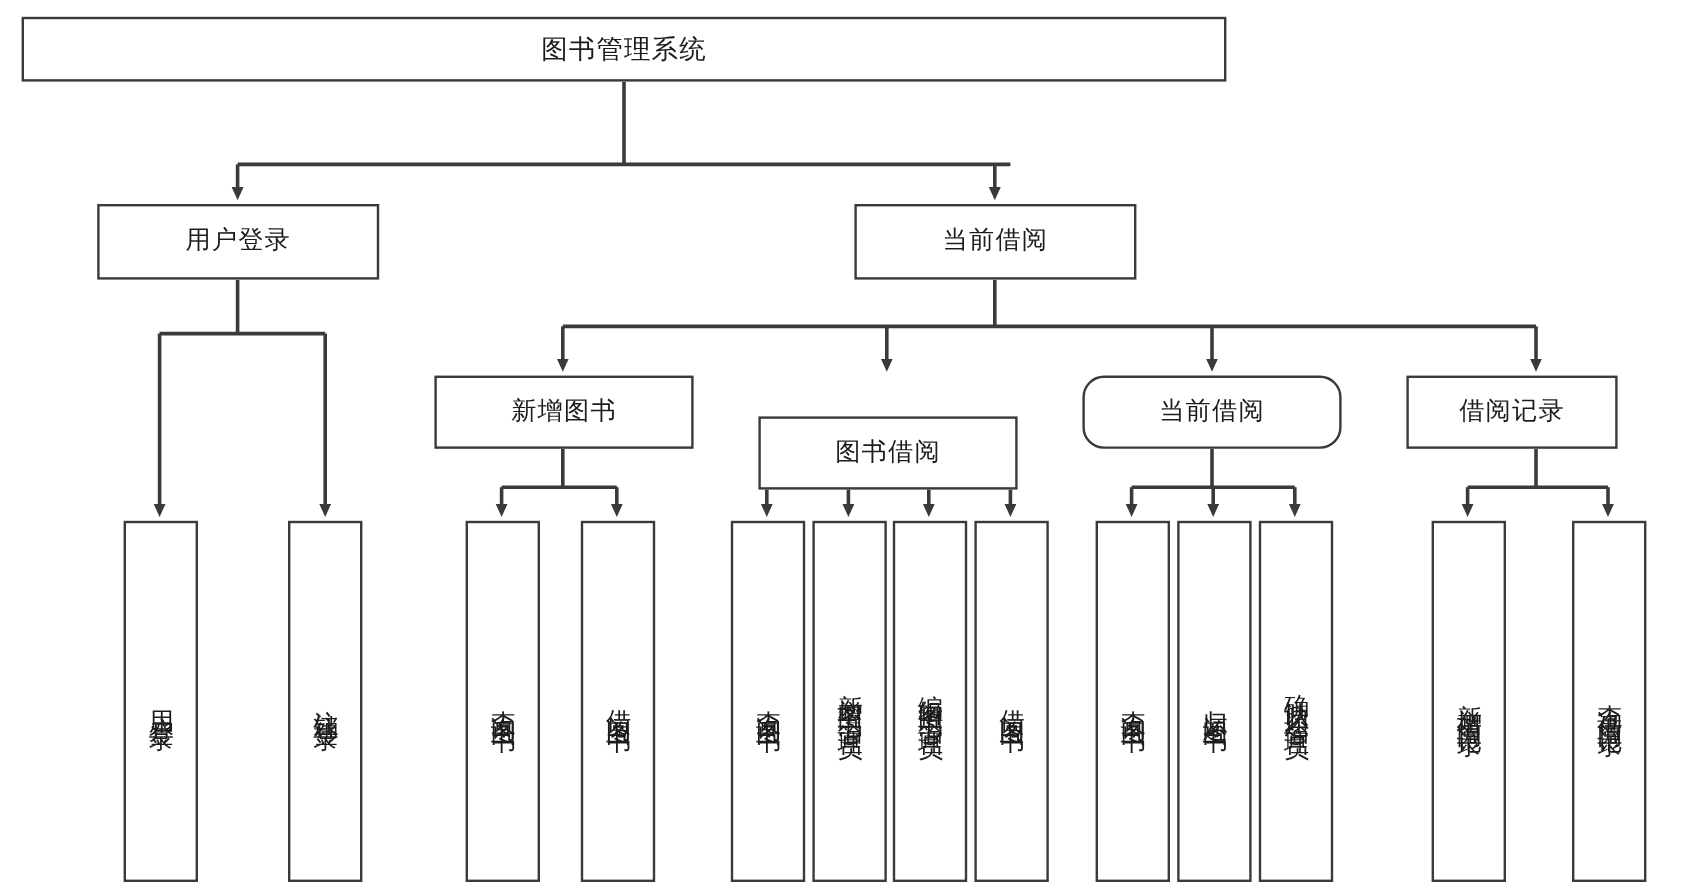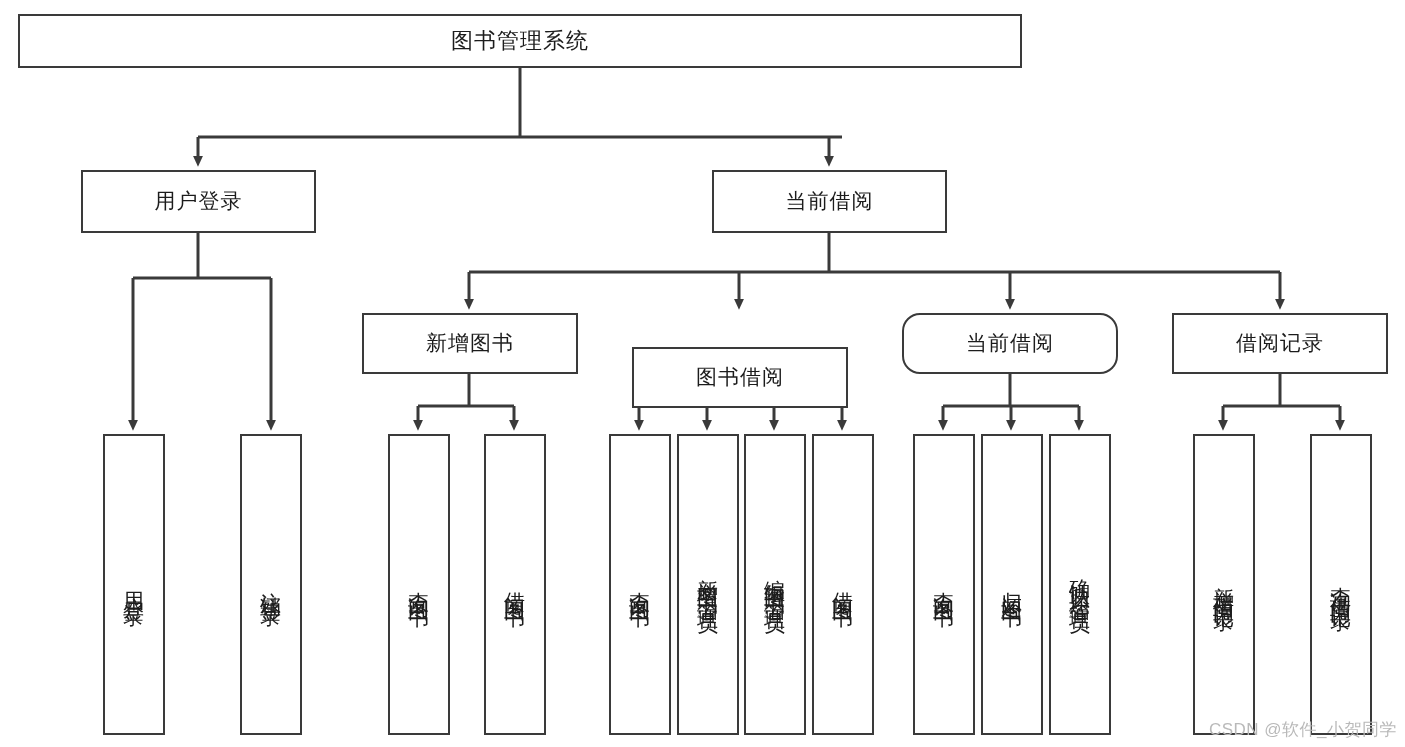--- a/index.html
+++ b/index.html
@@ -119,21 +119,21 @@
 
   <div class="node" style="left:362px;top:313px;width:216px;height:61px;">
     <span class="lbl">新增图书</span>
   </div>
   <div class="node" style="left:632px;top:313px;width:216px;height:61px;margin-top:34px;">
     <span class="lbl">图书借阅</span>
   </div>
   <div class="node" style="left:902px;top:313px;width:216px;height:61px;border-radius:18px;">
     <span class="lbl">当前借阅</span>
   </div>
-  <div class="node" style="left:1172px;top:313px;width:216px;height:61px;">
+  <div class="node" style="left:1172px;top:313px;width:176px;height:61px;">
     <span class="lbl">借阅记录</span>
   </div>
 
   <div class="node leaf" style="left:103px;top:434px;width:62px;height:301px;">
     <span class="lbl">用户登录</span>
   </div>
   <div class="node leaf" style="left:240px;top:434px;width:62px;height:301px;">
     <span class="lbl">注销登录</span>
   </div>
 
@@ -167,14 +167,13 @@
     <span class="lbl">确认归还（管理员）</span>
   </div>
 
   <div class="node leaf" style="left:1193px;top:434px;width:62px;height:301px;">
     <span class="lbl">新增借阅记录</span>
   </div>
   <div class="node leaf" style="left:1310px;top:434px;width:62px;height:301px;">
     <span class="lbl">查询借阅记录</span>
   </div>
 
-  <div class="watermark">CSDN @软件_小贺同学</div>
 </div>
 
 </body></html>

